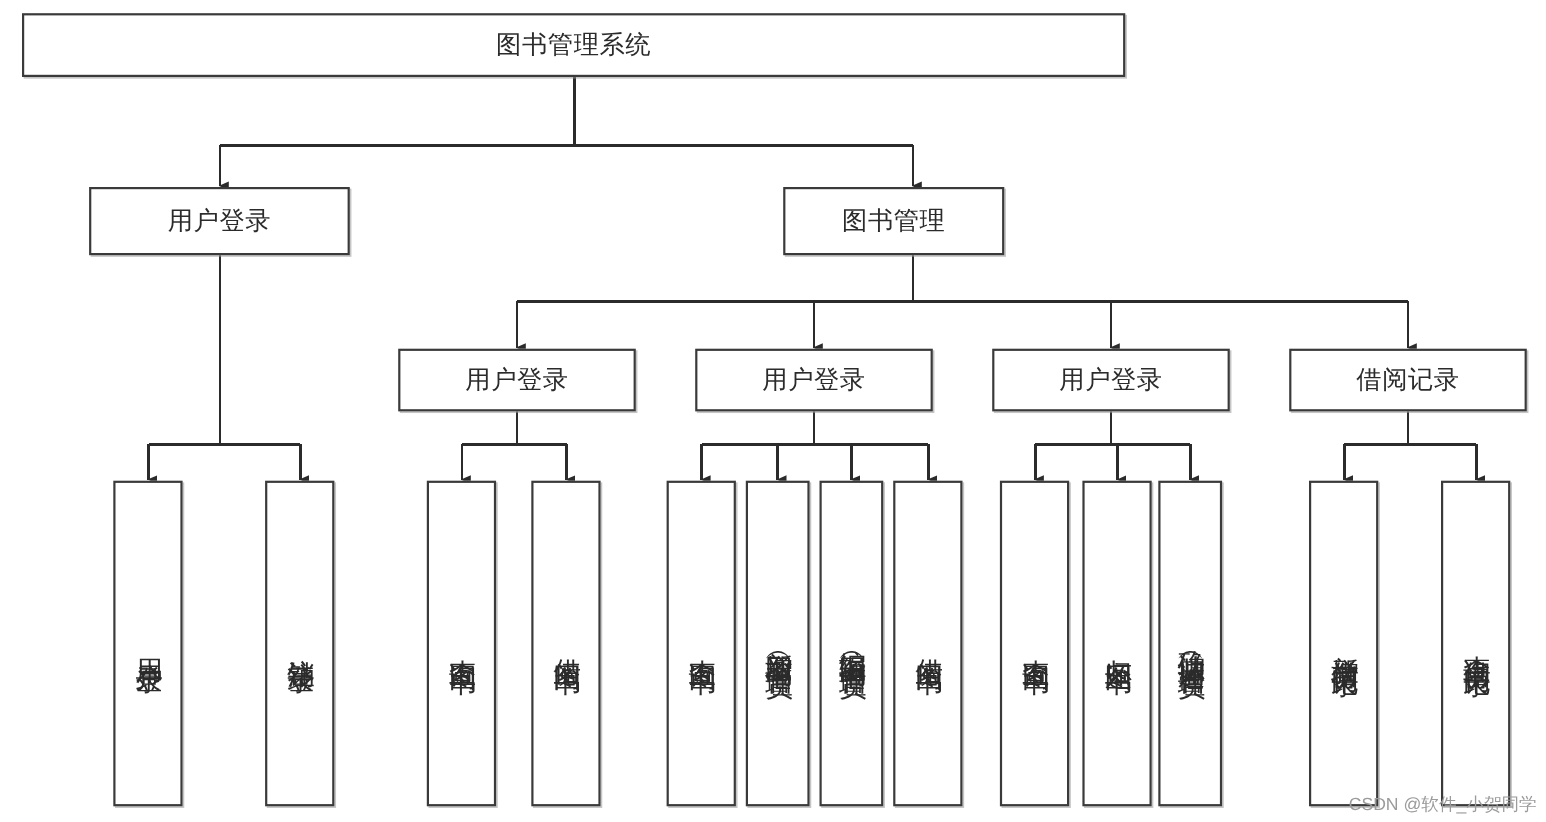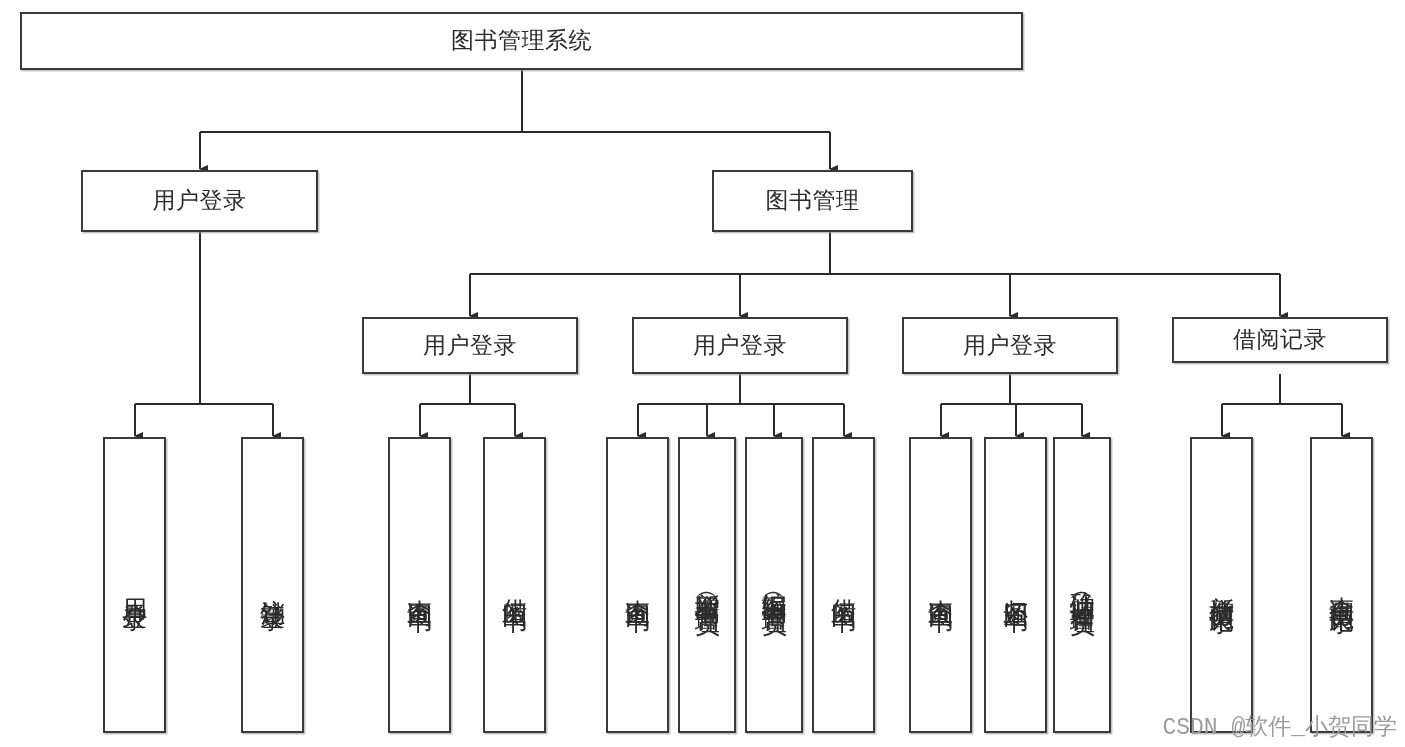--- a/index.html
+++ b/index.html
@@ -47,24 +47,24 @@
   .node-box.vertical .node-label {
     writing-mode: vertical-rl;
     text-orientation: upright;
     font-size: 25px;
     letter-spacing: 3px;
   }
   #watermark {
     position: absolute;
     right: 8px;
     bottom: 5px;
-    font-size: 23px;
+    font-size: 16px;
     color: #9b9b9b;
     white-space: nowrap;
-    font-family: Liberation Mono, monospace;
+    font-family: Liberation Sans, sans-serif;
   }
 </style>
 </head>
 <body>
 
 <div id="diagram-root">
   <svg id="diagram-svg" viewBox="0 0 1405 747" xmlns="http://www.w3.org/2000/svg">
     <defs>
       <marker id="arrowhead" markerWidth="9" markerHeight="9" refX="4.2" refY="8" orient="auto" markerUnits="userSpaceOnUse">
         <path d="M0.3,0 L8.1,0 L4.2,9 Z" fill="#2b2b2b"></path>
@@ -118,21 +118,21 @@
       </div>
       <div class="node-box horizontal" style="left: 362px; top: 317px; width: 216px; height: 57px;">
         <span class="node-label">用户登录</span>
       </div>
       <div class="node-box horizontal" style="left: 632px; top: 317px; width: 216px; height: 57px;">
         <span class="node-label">用户登录</span>
       </div>
       <div class="node-box horizontal" style="left: 902px; top: 317px; width: 216px; height: 57px;">
         <span class="node-label">用户登录</span>
       </div>
-      <div class="node-box horizontal" style="left: 1172px; top: 317px; width: 216px; height: 46px; align-items: center;">
+      <div class="node-box horizontal" style="left: 1172px; top: 317px; width: 216px; height: 57px; align-items: center;">
         <span class="node-label">借阅记录</span>
       </div>
       <div class="node-box vertical" style="left: 103px; top: 437px; width: 63px; height: 296px;">
         <span class="node-label">用户登录</span>
       </div>
       <div class="node-box vertical" style="left: 241px; top: 437px; width: 63px; height: 296px;">
         <span class="node-label">注销登录</span>
       </div>
       <div class="node-box vertical" style="left: 388px; top: 437px; width: 63px; height: 296px;">
         <span class="node-label">查询图书</span>

